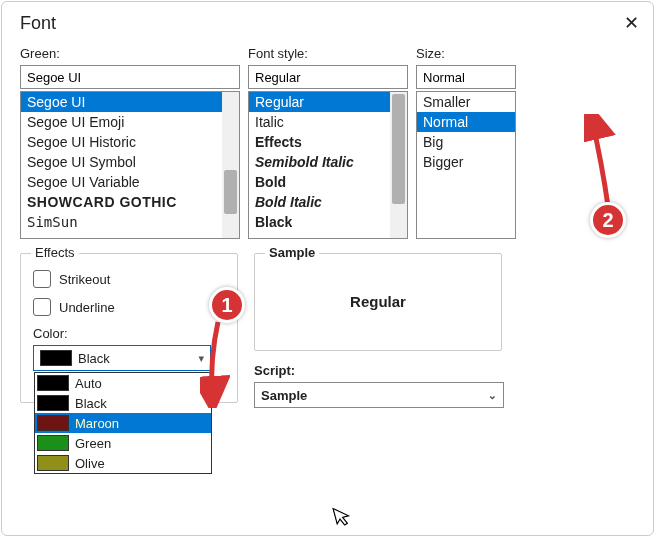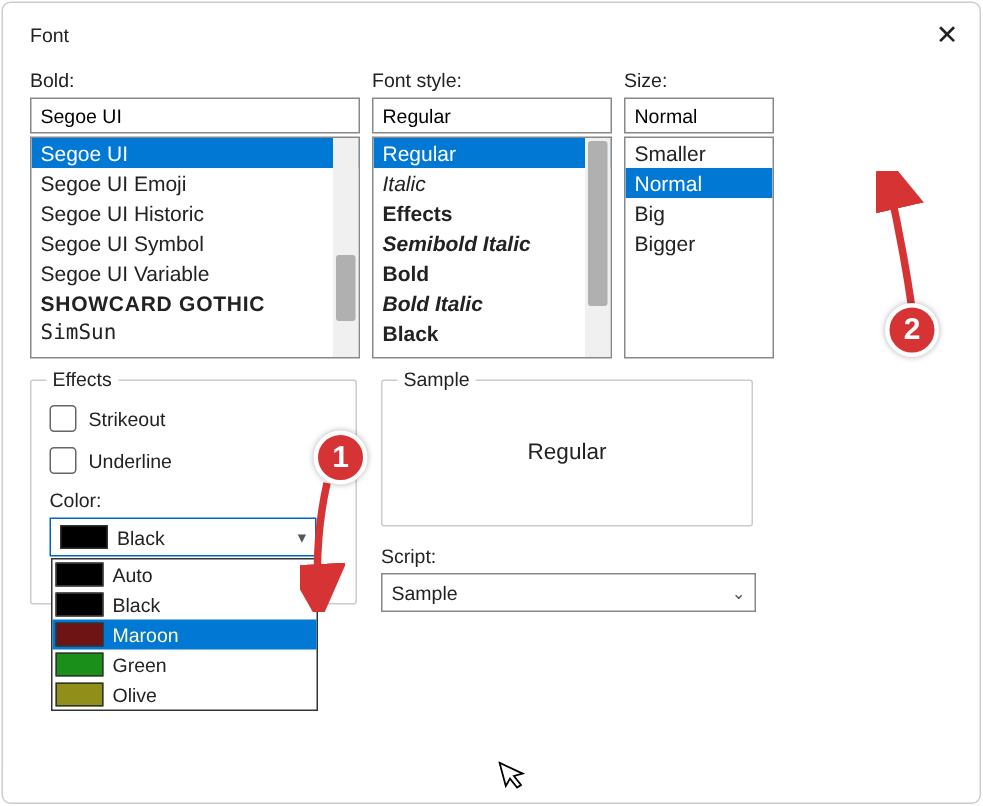--- a/index.html
+++ b/index.html
@@ -1,19 +1,19 @@
 <!DOCTYPE html>
 <html><head>
 <meta charset="utf-8">
 <style>
 * { box-sizing: border-box; margin: 0; padding: 0; }
 body { font-family: "Segoe UI", Arial, sans-serif; font-size: 13px; color: #222; background: #fff; width: 655px; height: 537px; position: relative; overflow: hidden; }
 .dialog { border: 1px solid #ccc; width: 653px; height: 535px; margin: 1px; border-radius: 6px; position: relative; background: #fff; }
 .titlebar { display: flex; justify-content: space-between; align-items: center; padding: 10px 14px 6px 18px; }
-.titlebar .title { font-size: 13px; }
+.titlebar .title { font-size: 18px; }
 .close { font-size: 18px; font-weight: 300; cursor: pointer; }
 .content { padding: 6px 18px 0 18px; }
 .columns { display: flex; gap: 8px; }
 .col { display: flex; flex-direction: column; }
 .col.font { width: 220px; }
 .col.style { width: 160px; }
 .col.size { width: 100px; }
 .col.btns { width: 95px; margin-left: 8px; }
 .lbl { margin-bottom: 4px; }
 .textin { border: 1px solid #888; height: 24px; padding: 2px 6px; font-size: 13px; font-family: inherit; width: 100%; }
@@ -33,48 +33,48 @@
 .checkbox { width: 18px; height: 18px; border: 1.5px solid #666; border-radius: 3px; }
 .sample { width: 248px; height: 98px; display: flex; align-items: center; justify-content: center; font-size: 15px; }
 .dropdown { border: 1px solid #888; height: 26px; display: flex; align-items: center; padding: 0 6px; position: relative; width: 100%; background: #fff; }
 .dropdown .chev { margin-left: auto; font-size: 11px; color: #555; }
 .colorbox { width: 32px; height: 16px; border: 1px solid #333; margin-right: 6px; }
 .color-dd { width: 178px; border: 1.5px solid #0067c0; }
 .color-pop { position: absolute; left: 0; top: 26px; width: 178px; border: 1px solid #333; background: #fff; z-index: 10; }
 .color-pop .row { display: flex; align-items: center; height: 20px; padding: 0 2px; }
 .color-pop .row.sel { background: #0078d4; color: #fef9c3; }
 .color-pop .sw { width: 32px; height: 16px; border: 1px solid #333; margin-right: 6px; }
-.rightcol { width: 250px; }
+.rightcol { width: 250px; font-weight: bold; }
 .script-lbl { margin: 12px 0 4px; }
 
 .anncirc { position: absolute; width: 36px; height: 36px; background: #d63434; color: #fff; border-radius: 50%; display: flex; align-items: center; justify-content: center; font-size: 20px; font-weight: 600; border: 3px solid #fff; box-shadow: 0 0 4px rgba(0,0,0,.3); z-index: 20; }
 .arrow { position: absolute; z-index: 19; }
 .cursor { position: absolute; z-index: 30; font-size: 18px; transform: rotate(-15deg); }
-.f-italic { font-style: italic; }
+.f-italic { }
 .f-bold { font-weight: 700; }
 .f-bi { font-weight: 700; font-style: italic; }
 .f-semi { font-weight: 600; }
 .f-semii { font-weight: 600; font-style: italic; }
 .f-black { font-weight: 900; }
 .f-showcard { font-weight: 900; letter-spacing: 0.5px; text-transform: uppercase; font-family: Impact, sans-serif; }
 .f-simsun { font-family: SimSun, monospace; }
 </style>
 </head>
 <body>
 
 <div class="dialog">
   <div class="titlebar">
     <div class="title">Font</div>
     <div class="close">✕</div>
   </div>
 
   <div class="content">
     <div class="columns">
       <div class="col font">
-        <div class="lbl">Bold:</div>
+        <div class="lbl">Green:</div>
         <input class="textin" value="Segoe UI" style="">
         <div class="listbox">
           <div class="items">
             <div class="item selected">Segoe UI</div>
             <div class="item">Segoe UI Emoji</div>
             <div class="item">Segoe UI Historic</div>
             <div class="item">Segoe UI Symbol</div>
             <div class="item">Segoe UI Variable</div>
             <div class="item f-showcard">Showcard Gothic</div>
             <div class="item f-simsun">SimSun</div>

